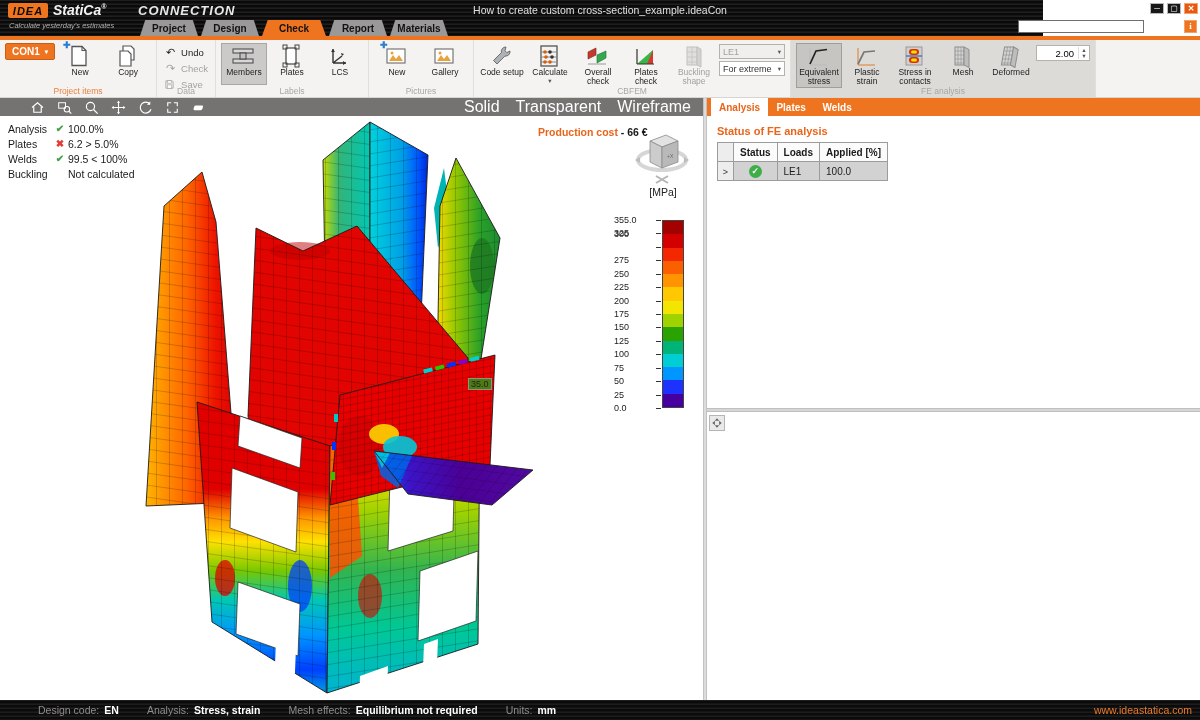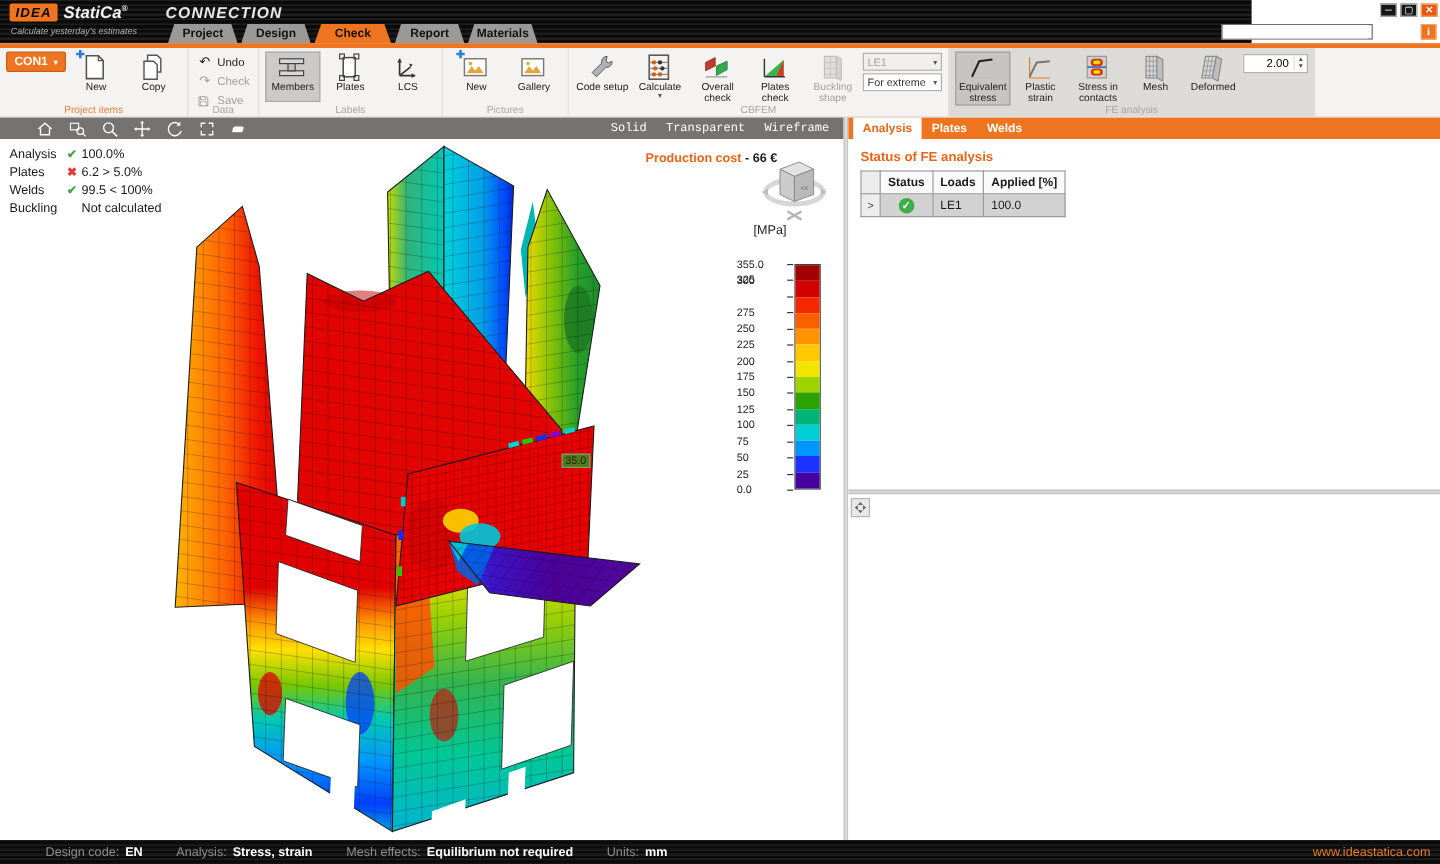--- a/index.html
+++ b/index.html
@@ -62,33 +62,33 @@
   .fegroup .bigbtn.sel { background:#c6c5c2; border-color:#a09f9d; }
   .spinner { width:54px; height:16px; border:1px solid #b5b2ae; background:#fff; display:flex; align-items:center; margin-top:2px; }
   .spinner .val { flex:1; text-align:right; font-size:9.5px; padding-right:4px; }
   .spinner .arr { width:11px; display:flex; flex-direction:column; align-items:center; font-size:5.5px; color:#555; line-height:1.15; border-left:1px solid #ddd; }
 
   
   .viewbar { position:absolute; top:98px; left:0; width:703px; height:18px; background:#757371; display:flex; align-items:center; }
   .vicons { display:flex; align-items:center; gap:12px; padding-left:30px; }
   .vicon { width:15px; height:15px; }
   .vmodes { margin-left:auto; display:flex; gap:16px; padding-right:12px; }
-  .vmode { color:#fff; font-size:10px;font-family:Liberation Mono, monospace; }
+  .vmode { color:#fff; font-size:16px; }
 
   
   .viewport { position:absolute; top:116px; left:0; width:703px; height:584px; background:#fff; overflow:hidden; }
   .checks { position:absolute; left:8px; top:5px; }
   .crow { display:flex; align-items:center; height:15px; font-size:10.5px; color:#1a1a1a; }
   .clabel { width:44px; }
   .cicon { width:16px; text-align:center; font-weight:bold; font-size:10px; }
   .cicon.pass { color:#43a047; } .cicon.fail { color:#e53935; }
   .pcost { position:absolute; left:538px; top:10px; font-size:10.5px; font-weight:bold; }
   .pclabel { color:#e8651a; } .pcsep,.pcval { color:#1a1a1a; }
   .cubewrap { position:absolute; left:630px; top:12px; }
-  .mpa { position:absolute; left:628px; top:70px; width:70px; text-align:left; font-size:10.5px; color:#222; }
+  .mpa { position:absolute; left:628px; top:70px; width:70px; text-align:center; font-size:10.5px; color:#222; }
   .legendwrap { position:absolute; left:598px; top:100px; width:100px; height:192px; }
   .lbar { position:absolute; left:64px; top:4px; bottom:0; width:22px; border:1px solid #444; display:flex; flex-direction:column; }
   .lband { flex:1; }
   .ltick { position:absolute; right:44px; width:40px; font-size:9px; color:#222; transform:translateY(-50%); }
   .ldash { position:absolute; left:58px; width:5px; height:1px; background:#333; }
   .mtag { position:absolute; left:468px; top:262px; background:#4d7c0f; border:1px solid #8f8f8f; color:#222;
     font-size:9px; padding:0 2px; }
 
   
   .vsplit { position:absolute; top:98px; left:703px; width:4px; height:602px; background:#dcdcdc; border-left:1px solid #c2c2c2; border-right:1px solid #c2c2c2; }
@@ -249,20 +249,21 @@
         <path d="M9 9l4 4" stroke="#999" stroke-width="1.4"></path>
       </symbol>
 </defs>
   </svg>
 
 <div class="titlebar">
   <div class="logo-box">IDEA</div>
   <div class="brand-name"><span>StatiCa</span><sup>®</sup></div>
   <div class="brand-product">CONNECTION</div>
   <div class="tagline">Calculate yesterday's estimates</div>
+  <div class="win-title">How to create custom cross-section_example.ideaCon</div>
   <div class="wbtn min">─</div>
   <div class="wbtn max">▢</div>
   <div class="wbtn close">✕</div>
   <div class="search">
     <input value="" style="">
     <svg class="vicon" width="12" height="12" viewBox="0 0 14 14">
         <use href="#sy-mag-gray"></use>
       </svg>
   </div>
   <div class="infobtn">i</div>

